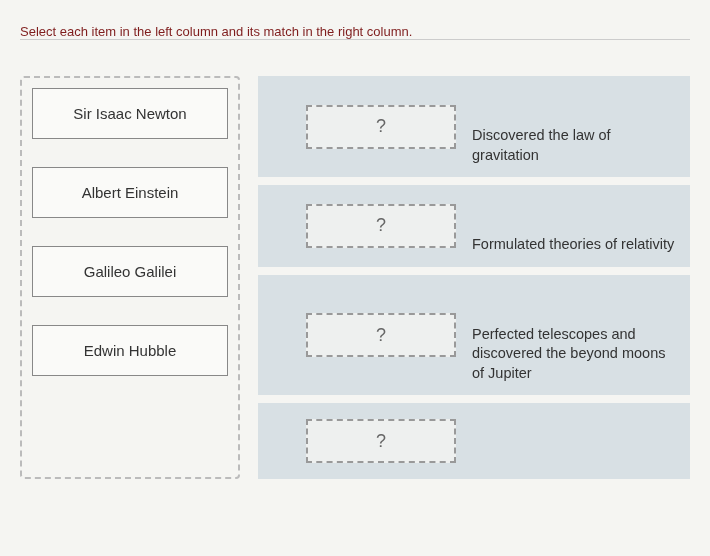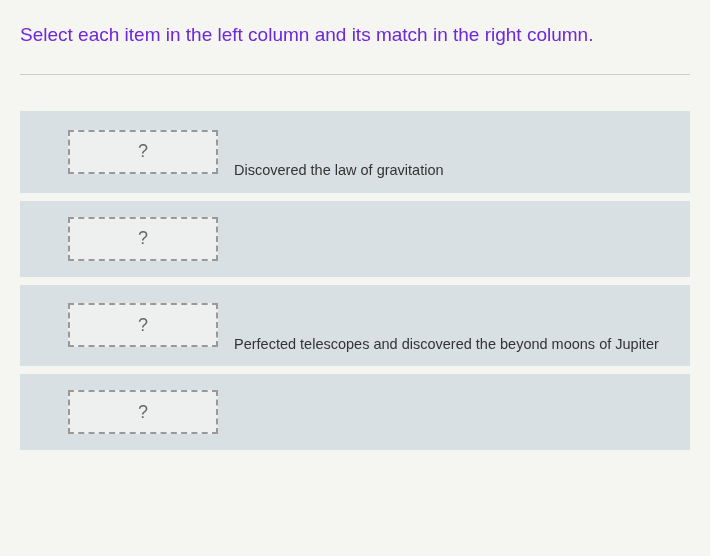--- a/index.html
+++ b/index.html
@@ -9,23 +9,22 @@
     }
     body {
       font-family: Arial, Helvetica, sans-serif;
       background: #f5f5f2;
       width: 710px;
       height: 556px;
       padding: 24px 20px;
       color: #333;
     }
     .instruction {
-      font-size: 19px;
-      color: #6d28d9;
-      margin-bottom: 28px;
+      font-size: 13px;
+      color: #7f1d1d;
     }
     .divider {
       border-top: 1px solid #ccc;
       margin-bottom: 36px;
     }
     .content {
       display: flex;
       gap: 18px;
     }
     .left-column {
@@ -83,30 +82,37 @@
     }
   </style>
 </head>
 <body>
 
 <div class="instruction">Select each item in the left column and its match in the right column.</div>
 <div class="divider"></div>
 
 <div class="content">
 
+  <div class="left-column">
+    <div class="left-item">Sir Isaac Newton</div>
+    <div class="left-item">Albert Einstein</div>
+    <div class="left-item">Galileo Galilei</div>
+    <div class="left-item">Edwin Hubble</div>
+  </div>
 
   <div class="right-column">
 
     <div class="right-row">
       <div class="drop-zone">?</div>
       <div class="description">Discovered the law of gravitation</div>
     </div>
 
     <div class="right-row">
       <div class="drop-zone">?</div>
+      <div class="description">Formulated theories of relativity</div>
     </div>
 
     <div class="right-row">
       <div class="drop-zone">?</div>
       <div class="description">Perfected telescopes and discovered the beyond moons of Jupiter</div>
     </div>
 
     <div class="right-row">
       <div class="drop-zone">?</div>
     </div>

